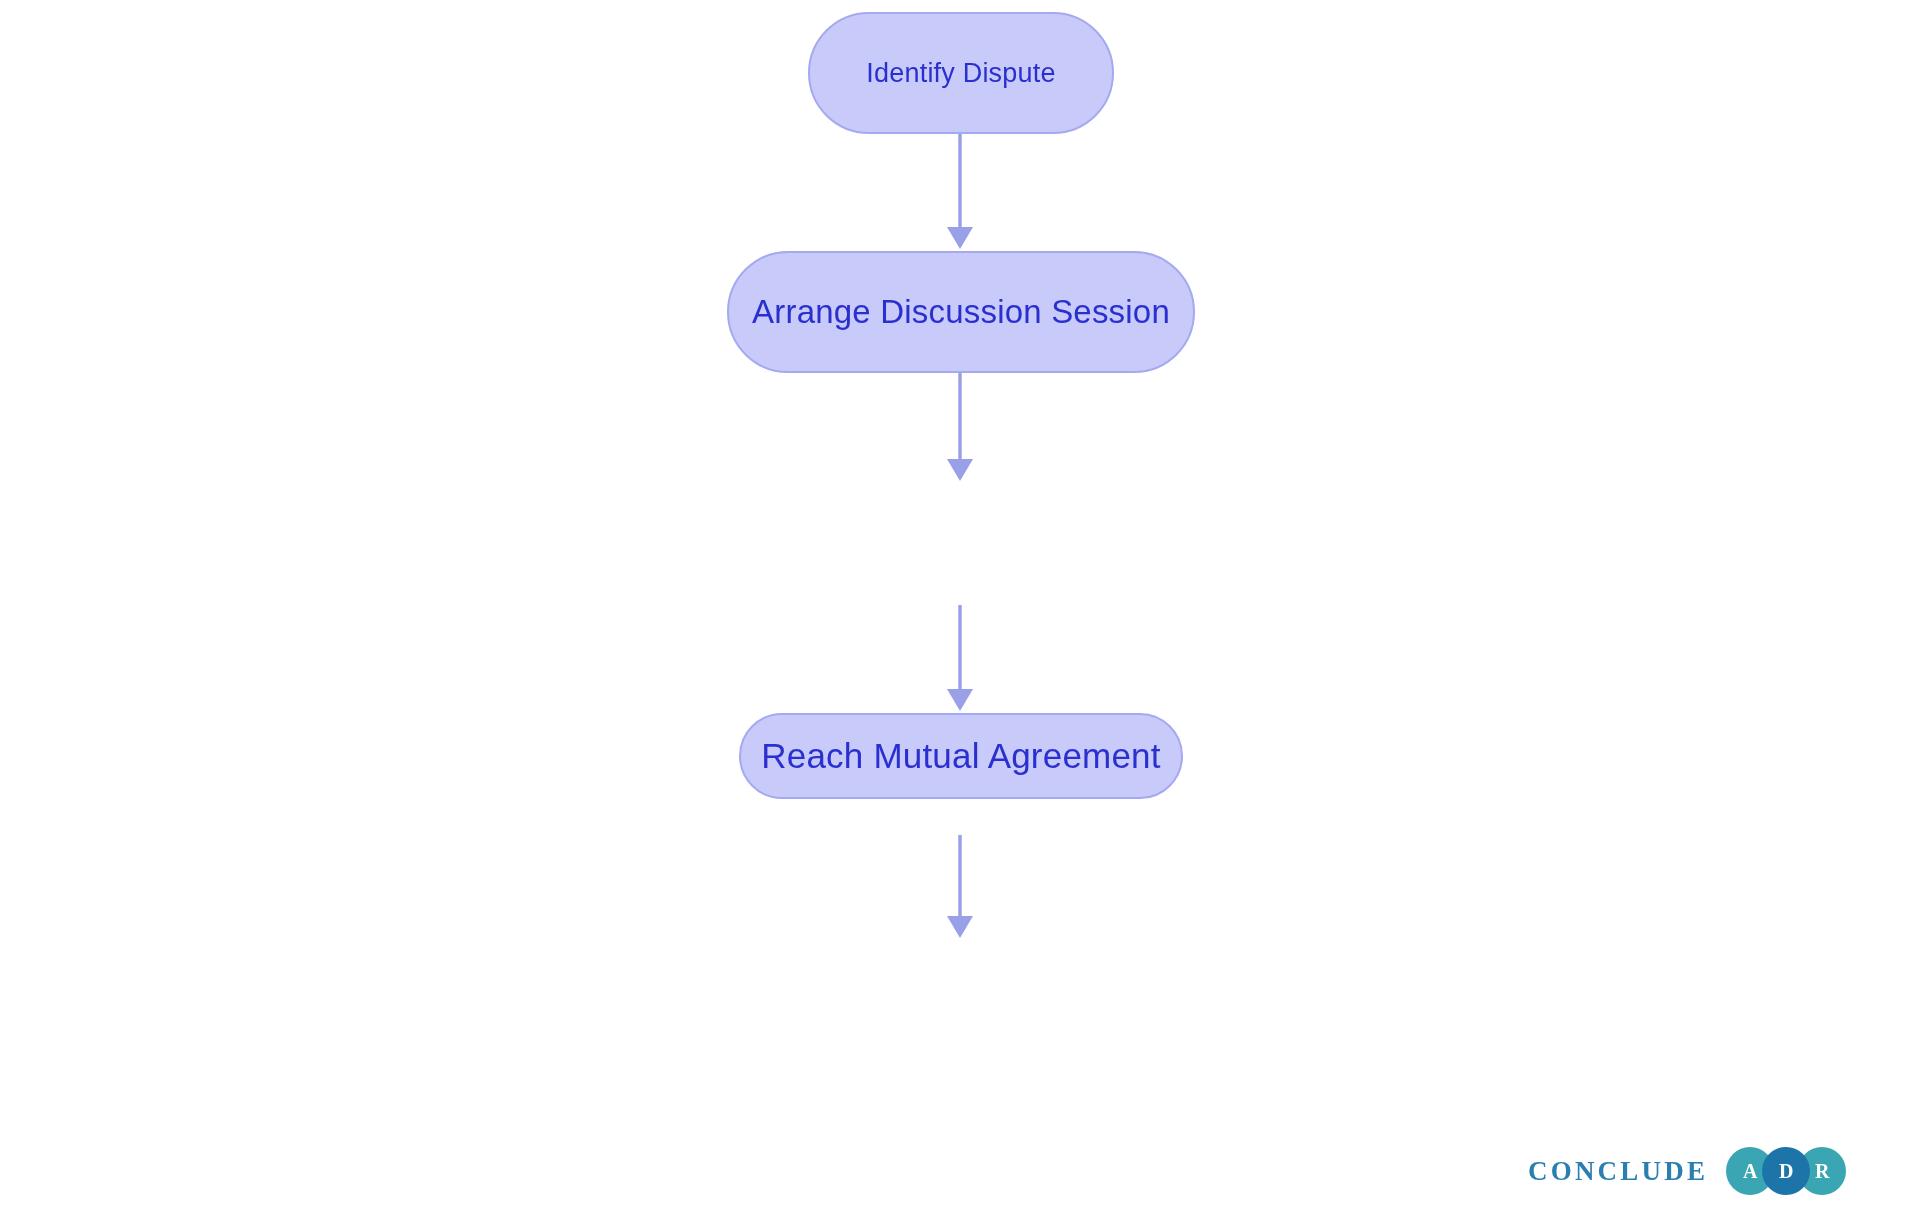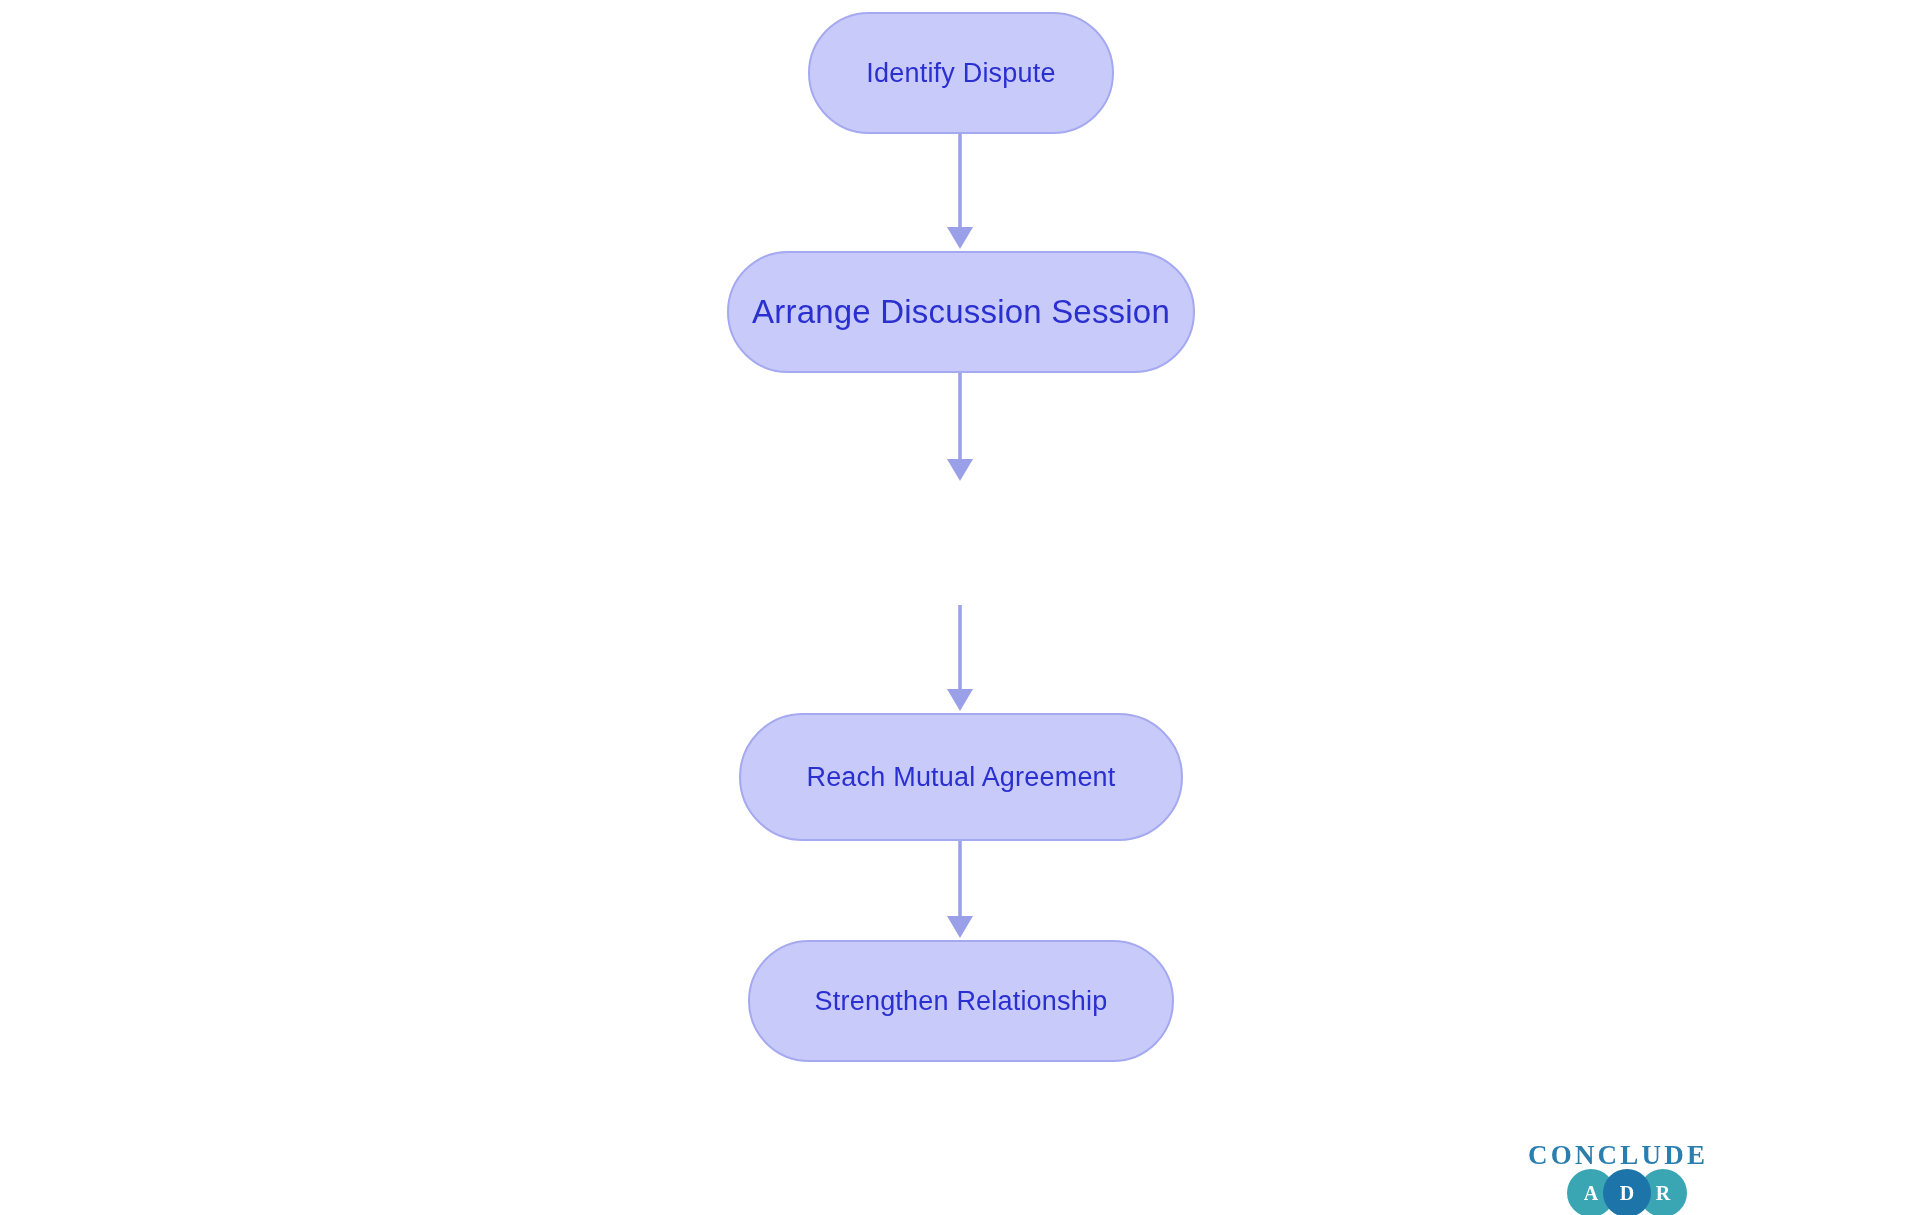--- a/index.html
+++ b/index.html
@@ -49,21 +49,20 @@
   }
 
   
   #brand-logo {
     position: absolute;
     left: 1528px;
     top: 1142px;
     display: flex;
     align-items: center;
     height: 58px;
-    flex-direction: column;
   }
   #brand-wordmark {
     font-family: "Liberation Serif", serif;
     font-weight: 700;
     font-size: 27px;
     letter-spacing: 3.2px;
     color: #2b7fb0;
     line-height: 1;
   }
   #brand-circles {
@@ -109,27 +108,24 @@
 
   <div class="flow-node" style="left:808px; top:12px; width:306px; height:122px; font-size:27px;">
     <span>Identify Dispute</span>
   </div>
 
   <div class="flow-node" style="left:727px; top:251px; width:468px; height:122px; font-size:33px;">
     <span>Arrange Discussion Session</span>
   </div>
 
 
-  <div class="flow-node" style="left:739px; top:713px; width:444px; height:128px; font-size:27px;">
+  <div class="flow-node" style="left:739px; top:713px; width:444px; height:86px; font-size:35px;">
     <span>Reach Mutual Agreement</span>
   </div>
 
-  <div class="flow-node" style="left:748px; top:940px; width:426px; height:122px; font-size:27px;">
-    <span>Strengthen Relationship</span>
-  </div>
 
 </div>
 
 <div id="brand-logo">
   <div id="brand-wordmark">CONCLUDE</div>
   <div id="brand-circles">
     <div class="brand-circle teal c-a">
       <span>A</span>
     </div>
     <div class="brand-circle blue c-d">

